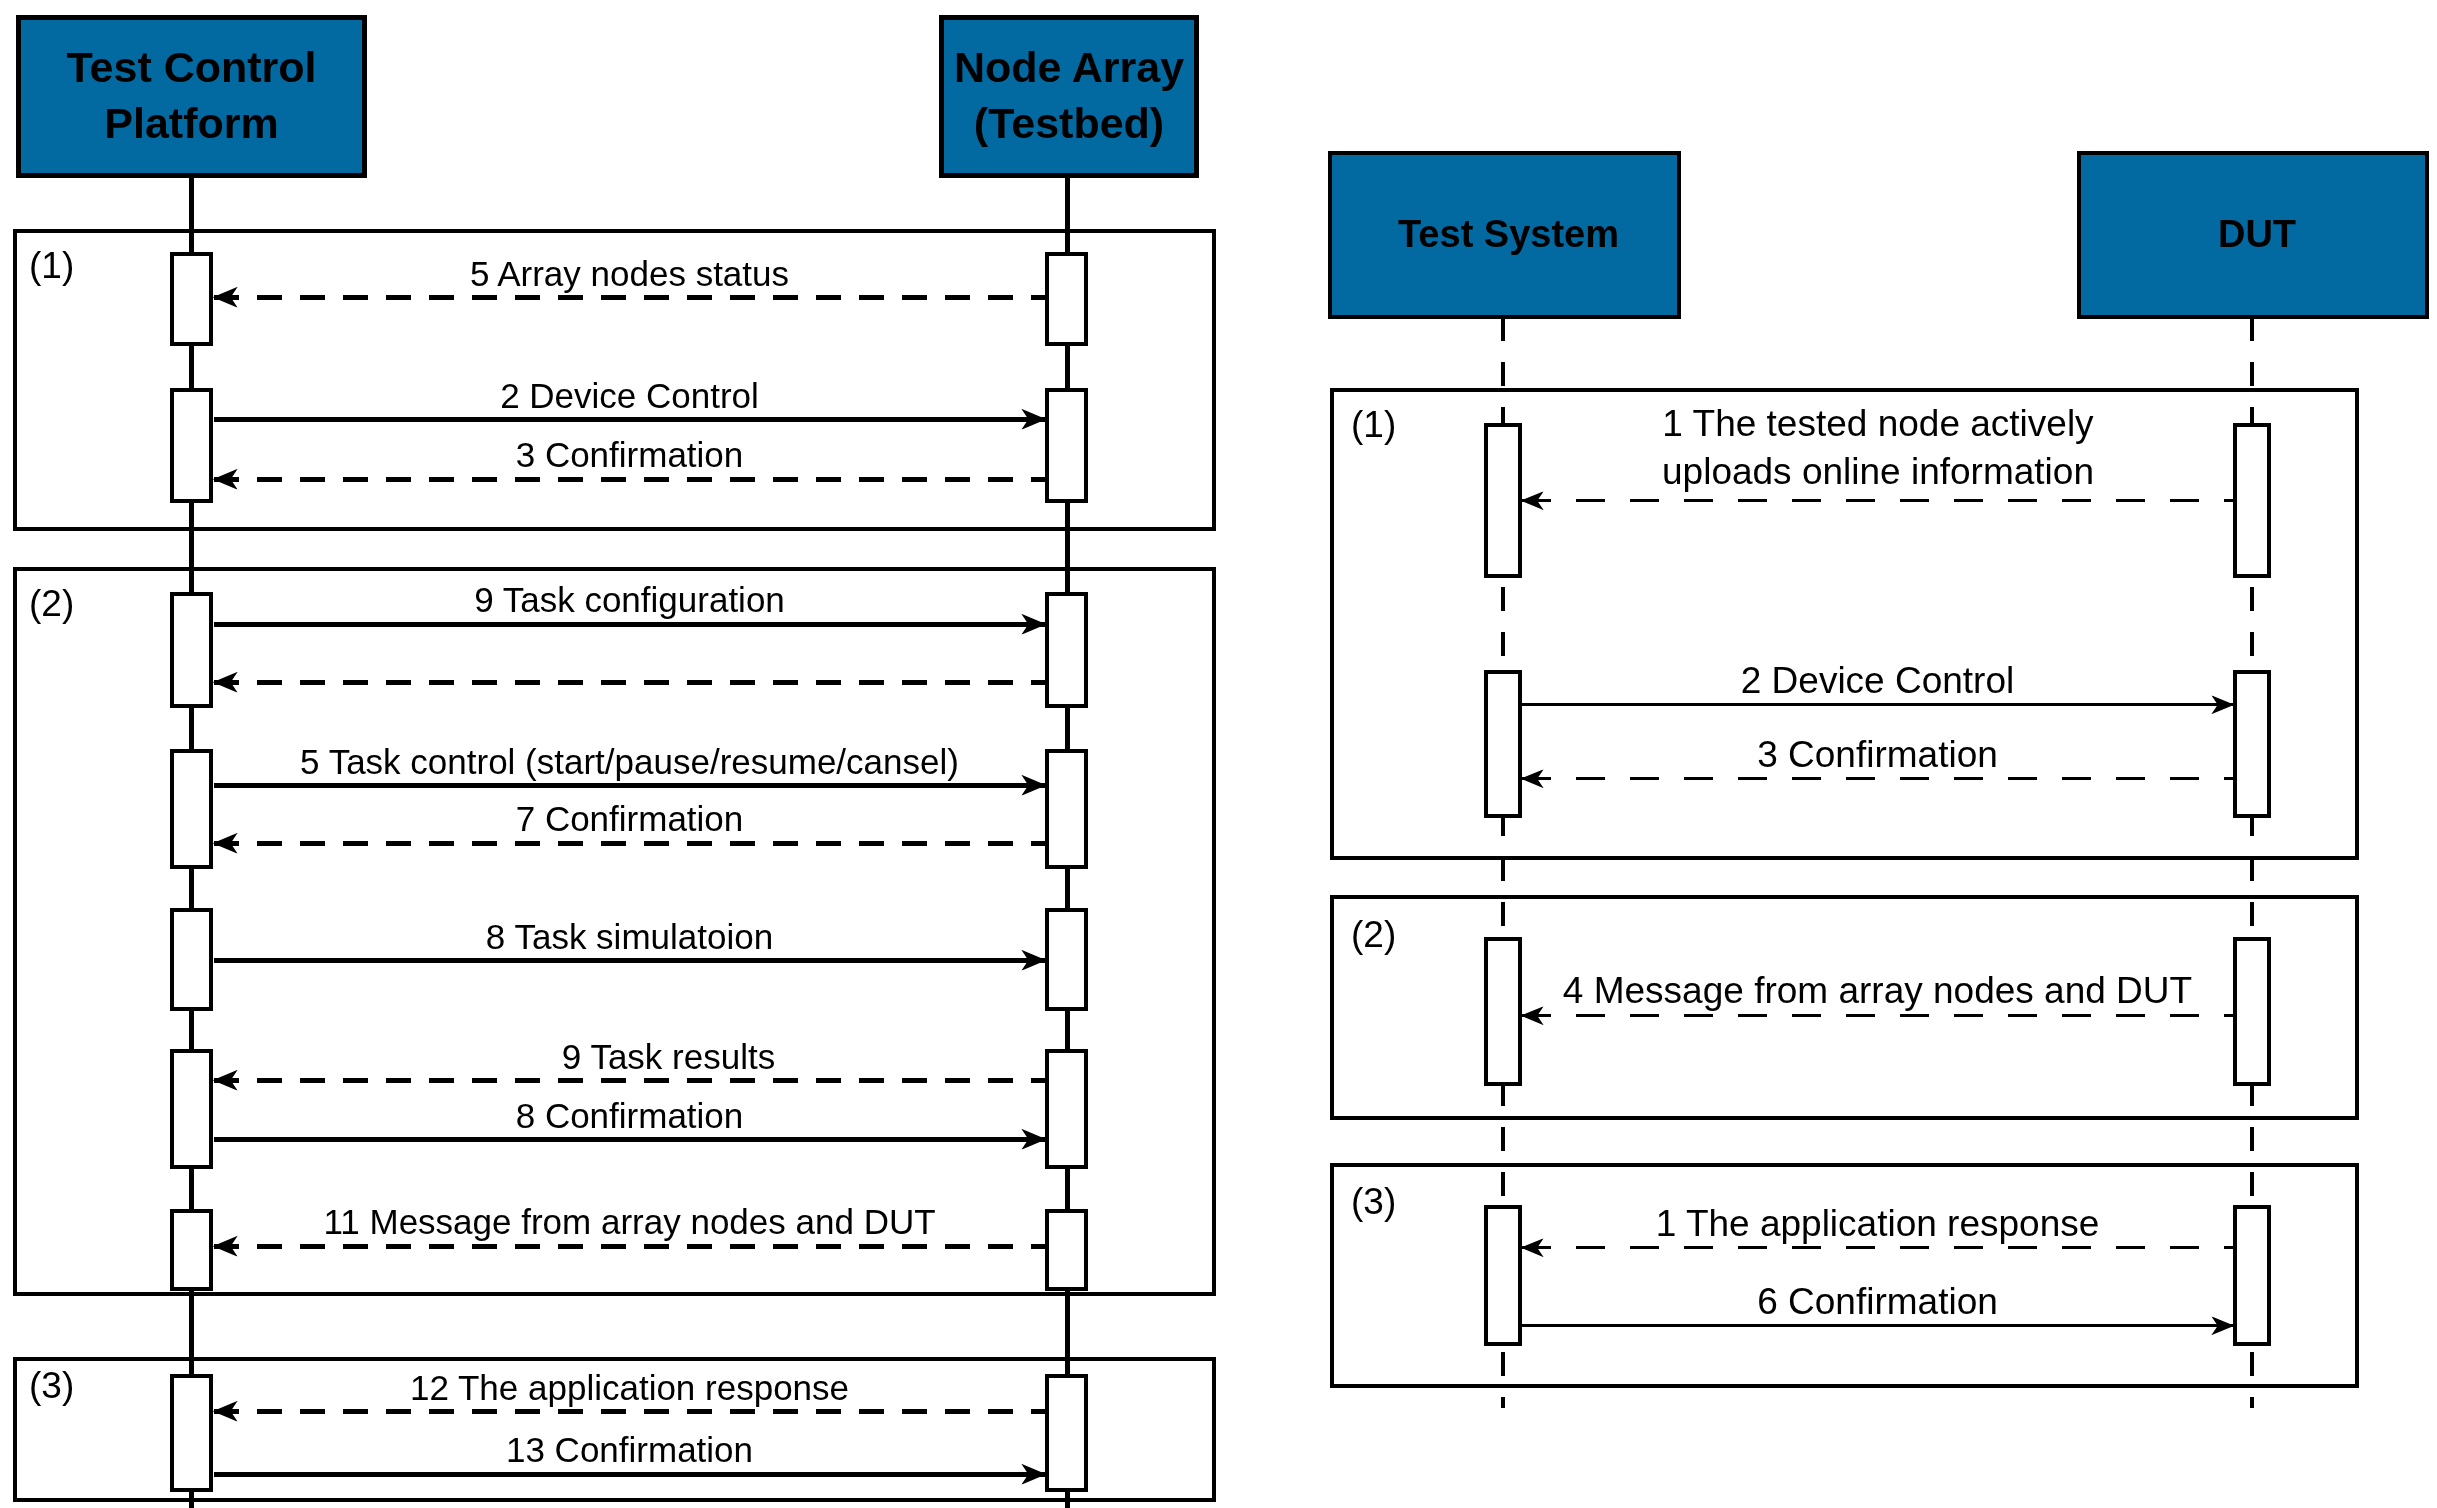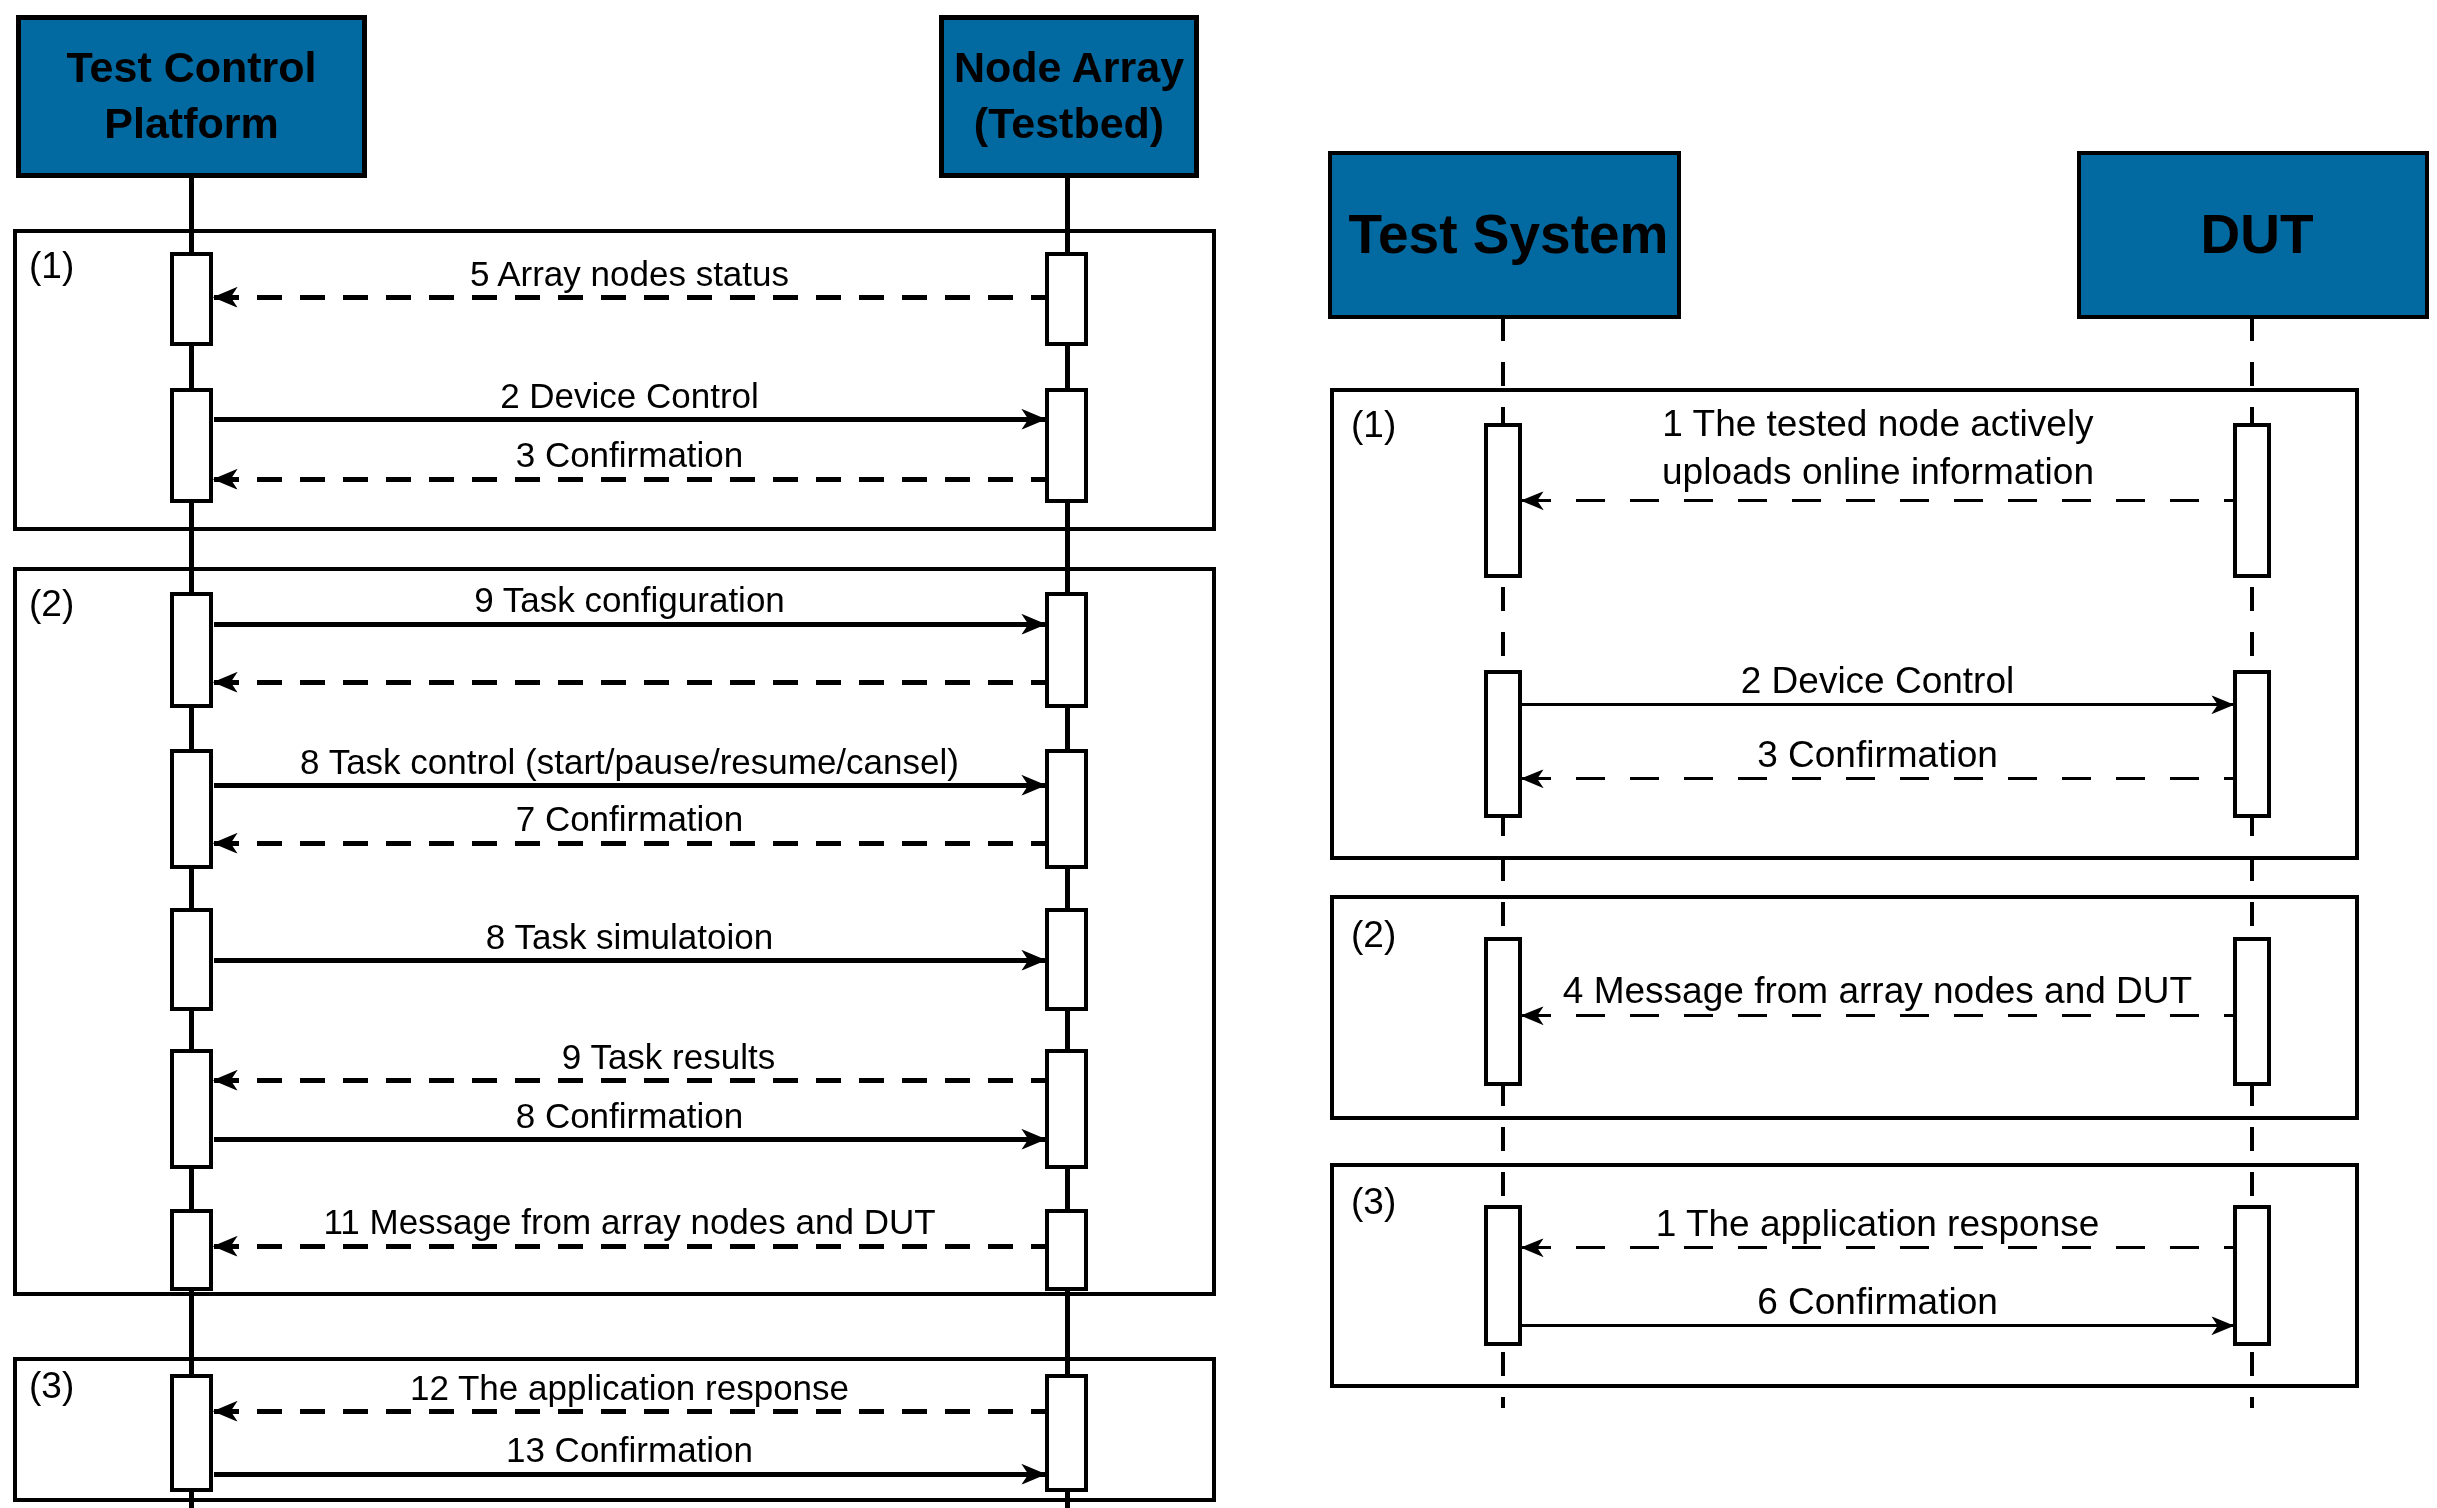--- a/index.html
+++ b/index.html
@@ -18,21 +18,21 @@
     background: #0369a1;
     display: flex;
     align-items: center;
     justify-content: center;
     text-align: center;
     font-weight: bold;
     line-height: 1.3;
     box-sizing: border-box;
   }
   .actor.heavy { border: 5.3px solid #000; font-size: 43px; }
-  .actor.lite  { border: 4px solid #000; font-size: 55px; padding-left: 8px; }
+  .actor.lite  { border: 4px solid #000; font-size: 38px; padding-left: 8px; }
   
   .frame { position: absolute; box-sizing: border-box; background: transparent; }
   .frame.heavy { border: 4.6px solid #000; }
   .frame.lite  { border: 4px solid #000; }
   .frame-label { position: absolute; font-size: 37px; }
   
   .lifeline { position: absolute; }
   .lifeline.solidv {
     background: #000;
   }
@@ -134,21 +134,21 @@
   <div class="arrow solid heavy" style="left:214px;top:622px;width:831px;height:4.6px;">
     <span class="line"></span>
     <span class="head hr"></span>
   </div>
 
   <div class="arrow dashed heavy" style="left:214px;top:680px;width:831px;height:4.6px;">
     <span class="line"></span>
     <span class="head hl"></span>
   </div>
 
-  <div class="msg f-left" style="left:214px;top:742px;width:831px;">8 Task control (start/pause/resume/cansel)</div>
+  <div class="msg f-left" style="left:214px;top:742px;width:831px;">5 Task control (start/pause/resume/cansel)</div>
   <div class="arrow solid heavy" style="left:214px;top:783px;width:831px;height:4.6px;">
     <span class="line"></span>
     <span class="head hr"></span>
   </div>
 
   <div class="msg f-left" style="left:214px;top:799px;width:831px;">7 Confirmation</div>
   <div class="arrow dashed heavy" style="left:214px;top:841px;width:831px;height:4.6px;">
     <span class="line"></span>
     <span class="head hl"></span>
   </div>

